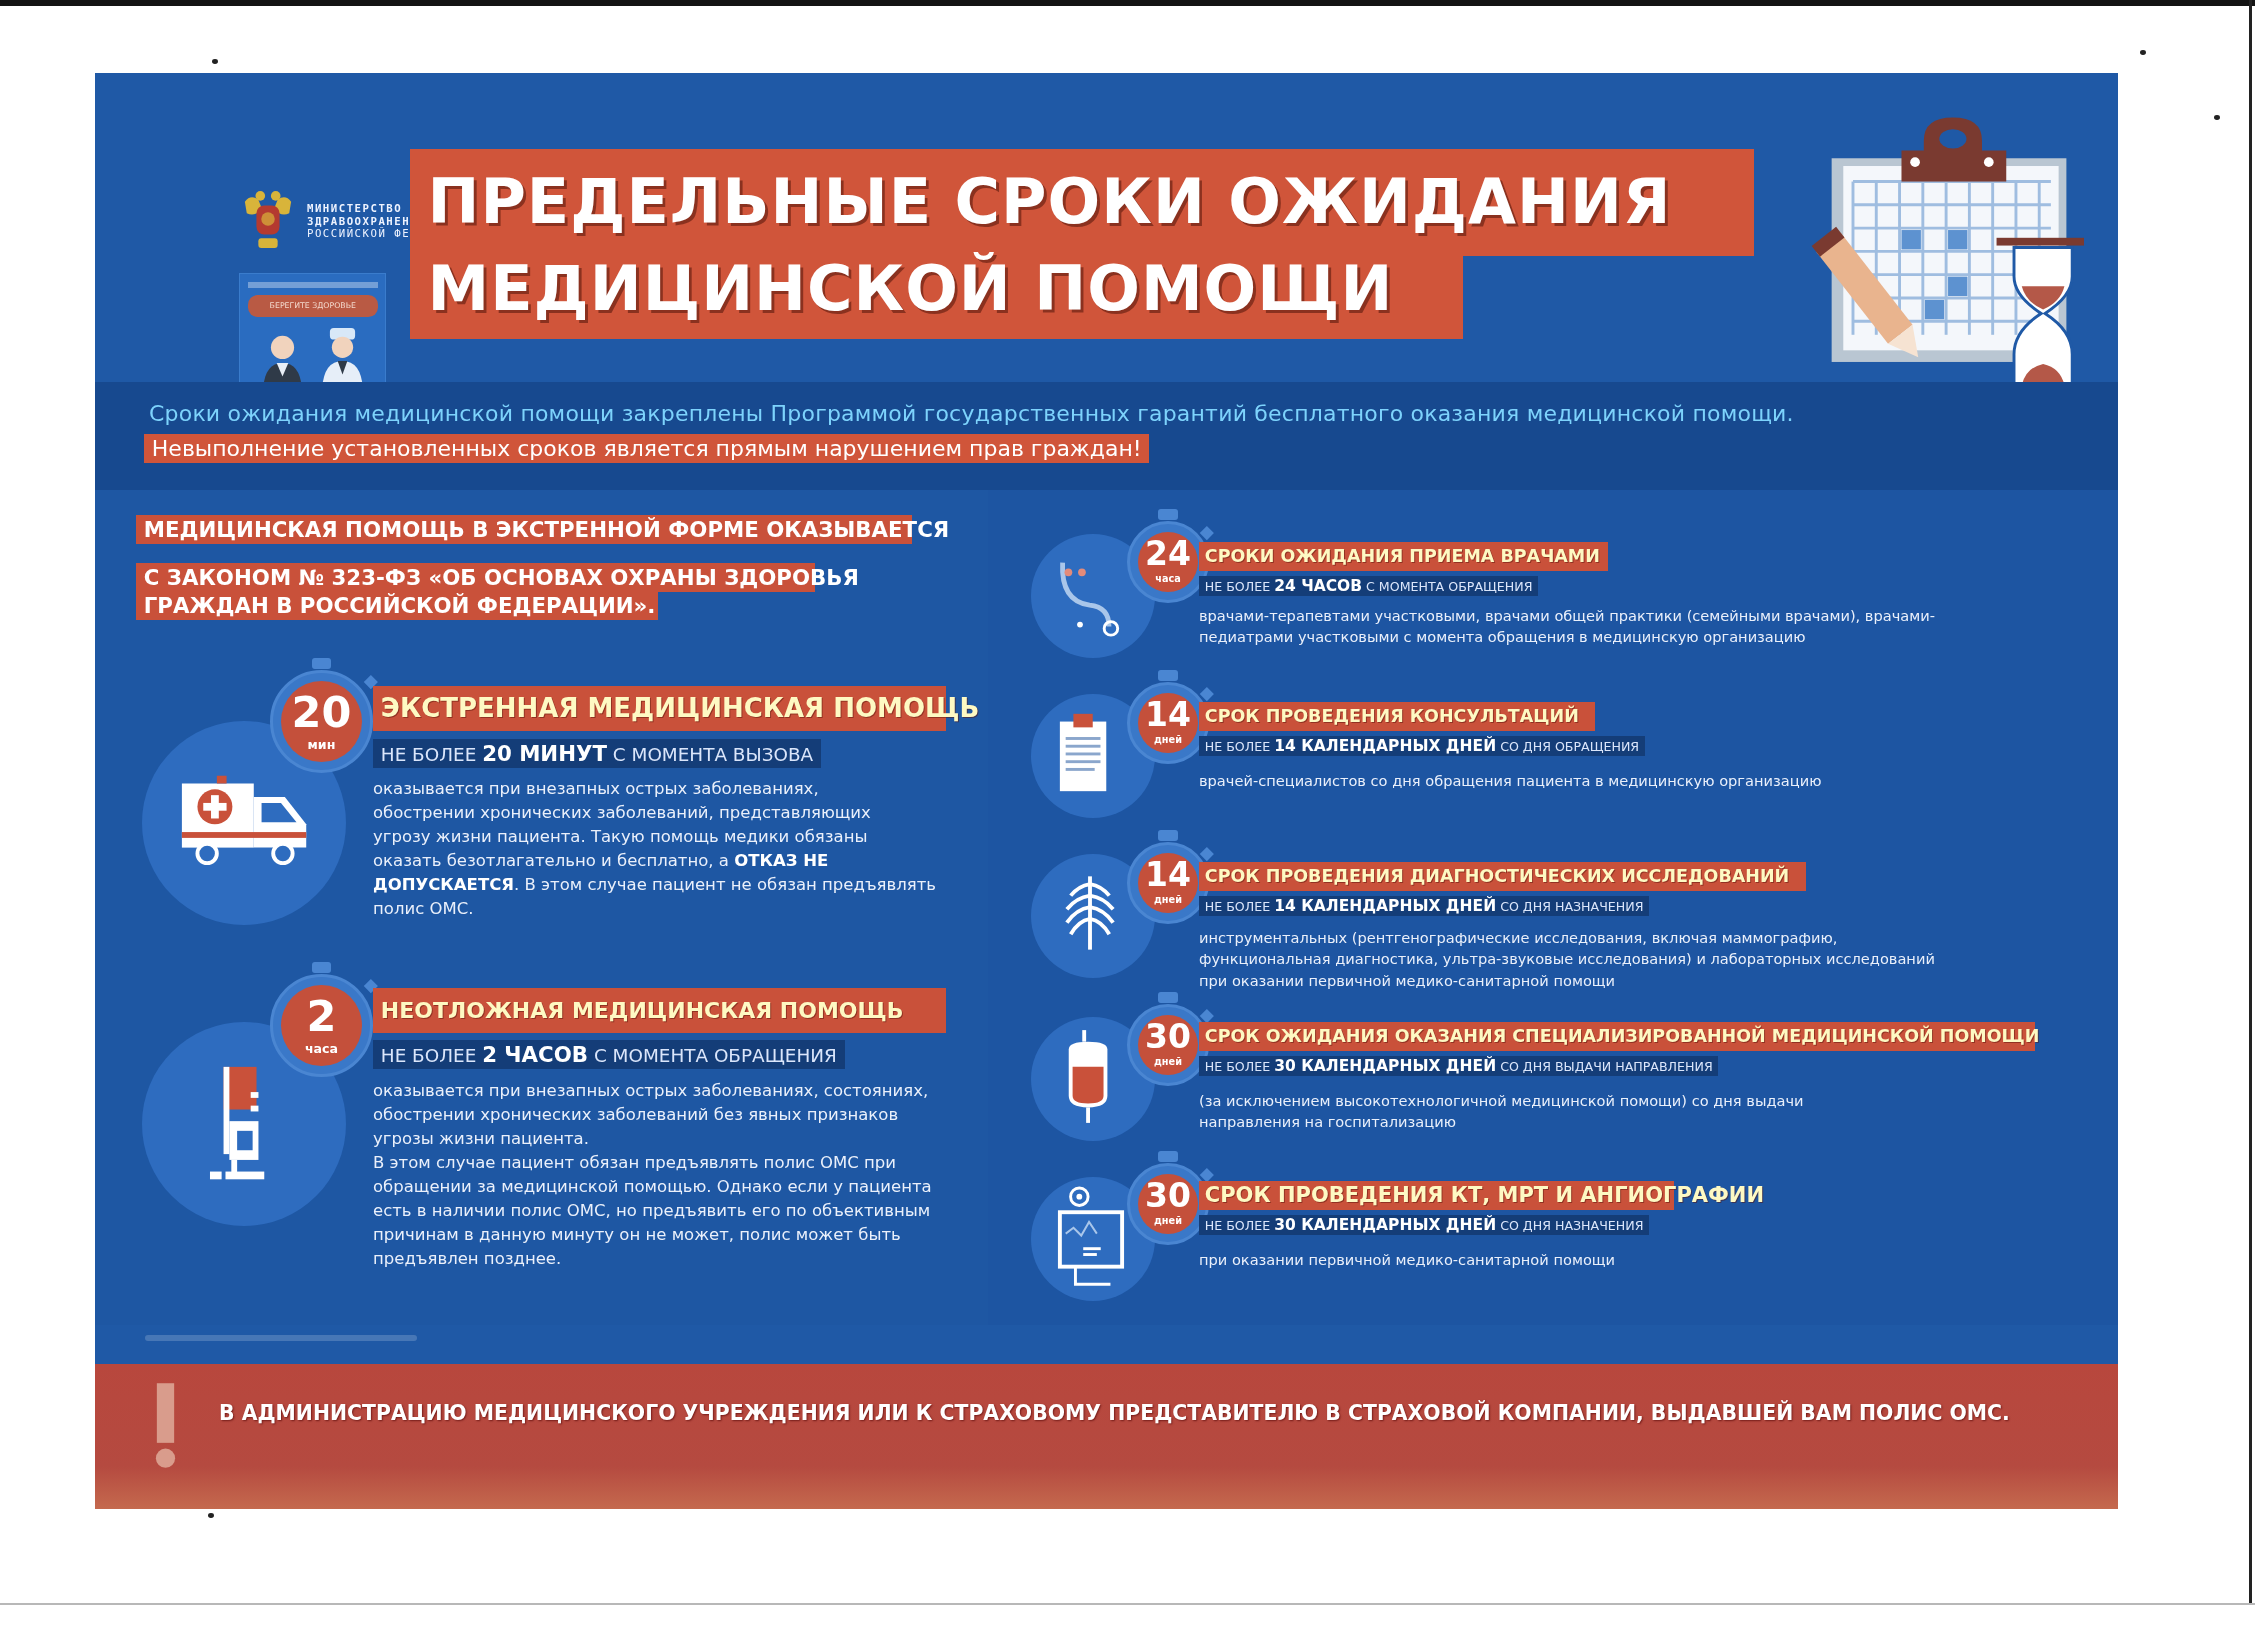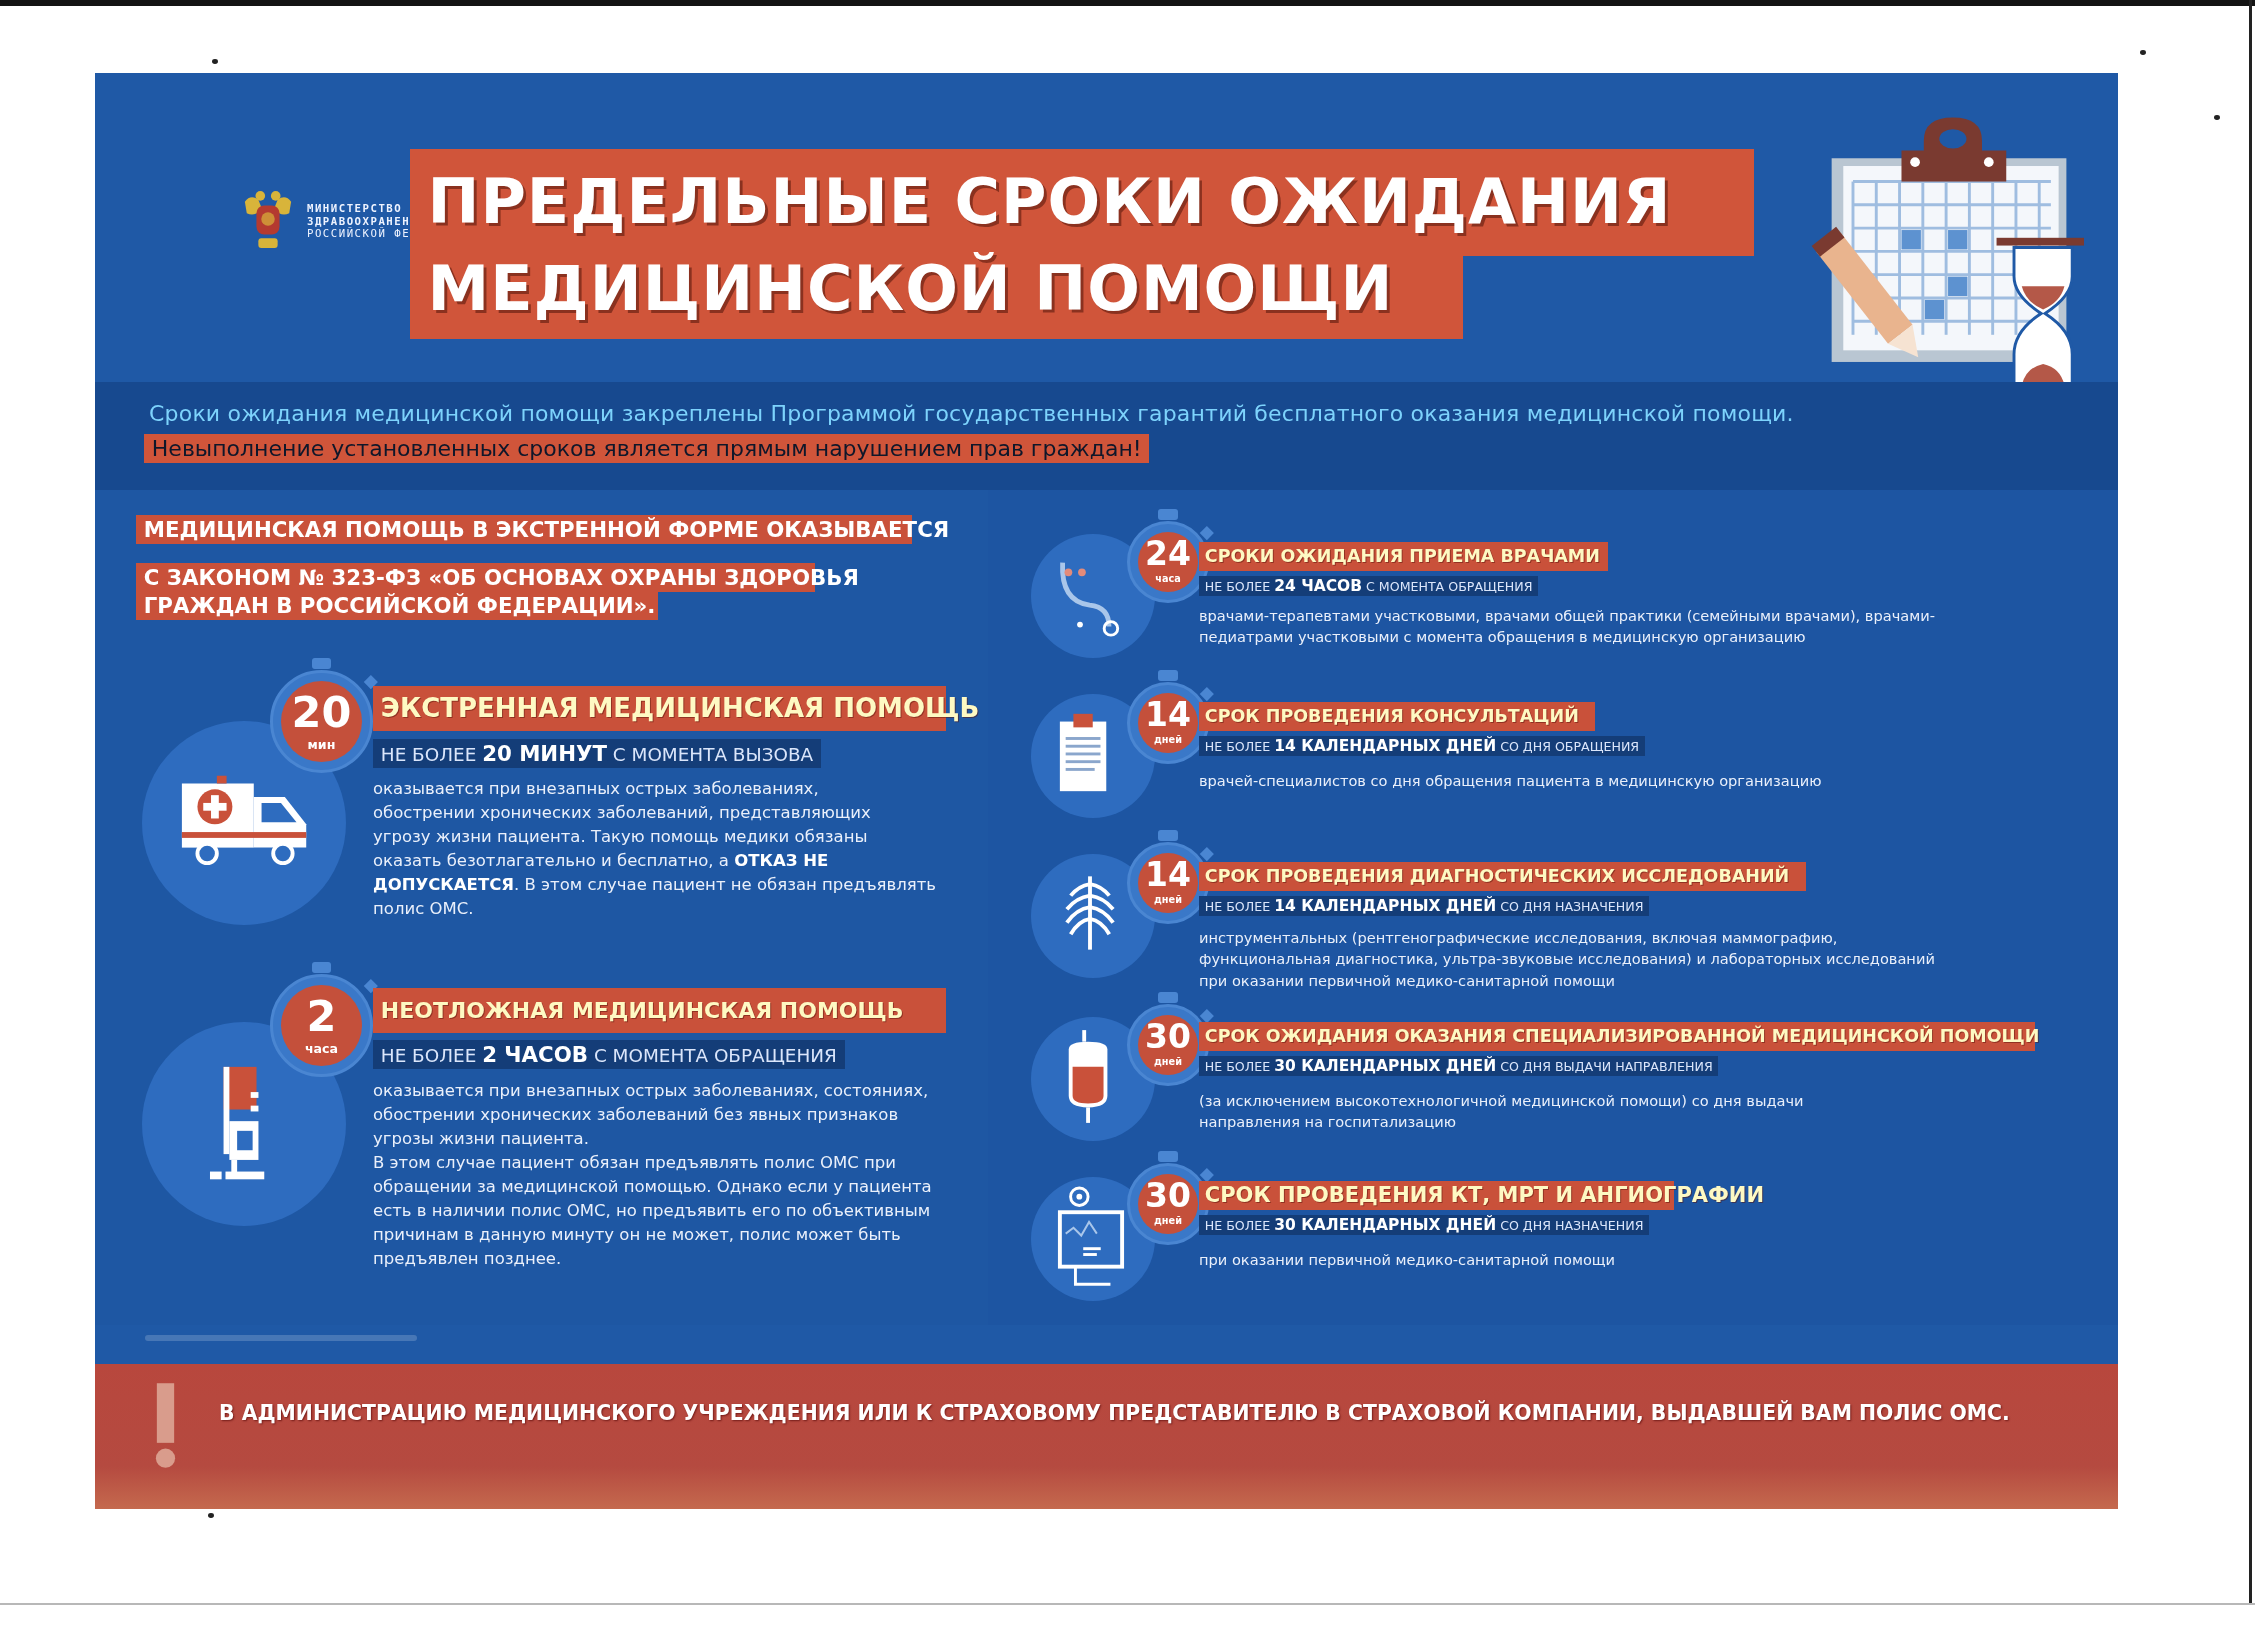--- a/index.html
+++ b/index.html
@@ -30,21 +30,21 @@
   .title-bg1 { position: absolute; left: 0; top: 0; width: 1344px; height: 107px; background: #d0553a; }
   .title-bg2 { position: absolute; left: 0; top: 105px; width: 1053px; height: 85px; background: #d0553a; }
   .title-line { position: absolute; left: 17.5px; font-family: "DejaVu Sans", sans-serif; font-weight: bold; font-size: 62px; color: #fff; letter-spacing: 1px; text-shadow: 2.9px 2.9px 0 rgba(80,20,10,.55); white-space: nowrap; }
   .title-line.l1 { top: 15.5px; }
   .title-line.l2 { top: 103px; }
 
   .illus { position: absolute; left: 1688px; top: 29px; width: 301px; height: 291px; }
 
   .intro-band { position: absolute; left: 0; top: 309px; width: 2023px; height: 109px; background: #17498f; }
   .intro-1 { position: absolute; left: 54px; top: 328px; font-size: 22px; color: #7dd3fc; white-space: nowrap; letter-spacing: 0.2px; }
-  .intro-2 { position: absolute; left: 49px; top: 361px; padding: 1.9px 7.8px; background: #d0553a; font-size: 22px; color: #0f172a; white-space: nowrap; }
+  .intro-2 { position: absolute; left: 49px; top: 361px; padding: 1.9px 7.8px; background: #d0553a; font-size: 22px; color: #ffffff; white-space: nowrap; }
 
   .col-left-bg { position: absolute; left: 0; top: 417px; width: 893px; height: 835px; background: #1e57a3; }
   .col-right-bg { position: absolute; left: 893px; top: 417px; width: 1130px; height: 835px; background: #1d55a2; }
 
   .law { position: absolute; left: 41px; top: 442px; width: 776px; }
   .law .row { display: inline-block; background: #c9513a; padding: 1.9px 9.7px 1.9px 7.8px; font-weight: bold; font-size: 21.3px; color: #fff; white-space: nowrap; line-height: 25px; }
   .law .l1 { width: 776px; }
   .law .l2 { width: 776px; }
   .law .l3 { width: 679px; }
   .law .l4 { width: 522px; }
@@ -93,20 +93,40 @@
     <rect x="16" y="18" width="24" height="30" rx="8" fill="#b43a30"></rect>
     <circle cx="28" cy="32" r="7" fill="#d8b43a" opacity=".7"></circle>
     <rect x="18" y="52" width="20" height="10" rx="3" fill="#d8b43a"></rect>
   </svg>
   <div class="ministry">
     <div>МИНИСТЕРСТВО</div>
     <div>ЗДРАВООХРАНЕНИЯ</div>
     <div>РОССИЙСКОЙ ФЕДЕРАЦИИ</div>
   </div>
 
+  <div class="promo">
+    <div class="top-line"></div>
+    <div class="bubble">БЕРЕГИТЕ ЗДОРОВЬЕ</div>
+    <svg class="doc1" viewBox="0 0 44 58">
+      <circle cx="22" cy="16" r="12" fill="#f1d3bd"></circle>
+      <path d="M2 58 Q4 32 22 32 Q40 32 42 58 Z" fill="#2f3a48"></path>
+      <path d="M16 32 L22 46 L28 32 Z" fill="#e8eef6"></path>
+    </svg>
+    <svg class="doc2" viewBox="0 0 46 64">
+      <rect x="10" y="2" width="26" height="12" rx="4" fill="#d8e8f8"></rect>
+      <circle cx="23" cy="22" r="11" fill="#f1d3bd"></circle>
+      <path d="M2 64 Q4 36 23 36 Q42 36 44 64 Z" fill="#e6eef8"></path>
+      <path d="M18 36 L23 50 L28 36 Z" fill="#2f3a48"></path>
+    </svg>
+    <div class="bar"></div>
+    <div class="card">
+        <i></i>
+        <i style="width:58px"></i>
+      </div>
+  </div>
 
   <div class="title-block">
     <div class="title-bg1"></div>
     <div class="title-bg2"></div>
     <div class="title-line l1">ПРЕДЕЛЬНЫЕ СРОКИ ОЖИДАНИЯ</div>
     <div class="title-line l2">МЕДИЦИНСКОЙ ПОМОЩИ</div>
   </div>
 
   <svg class="illus" viewBox="0 0 310 300">
     <rect x="50" y="58" width="242" height="210" fill="#b9c6d2"></rect>

